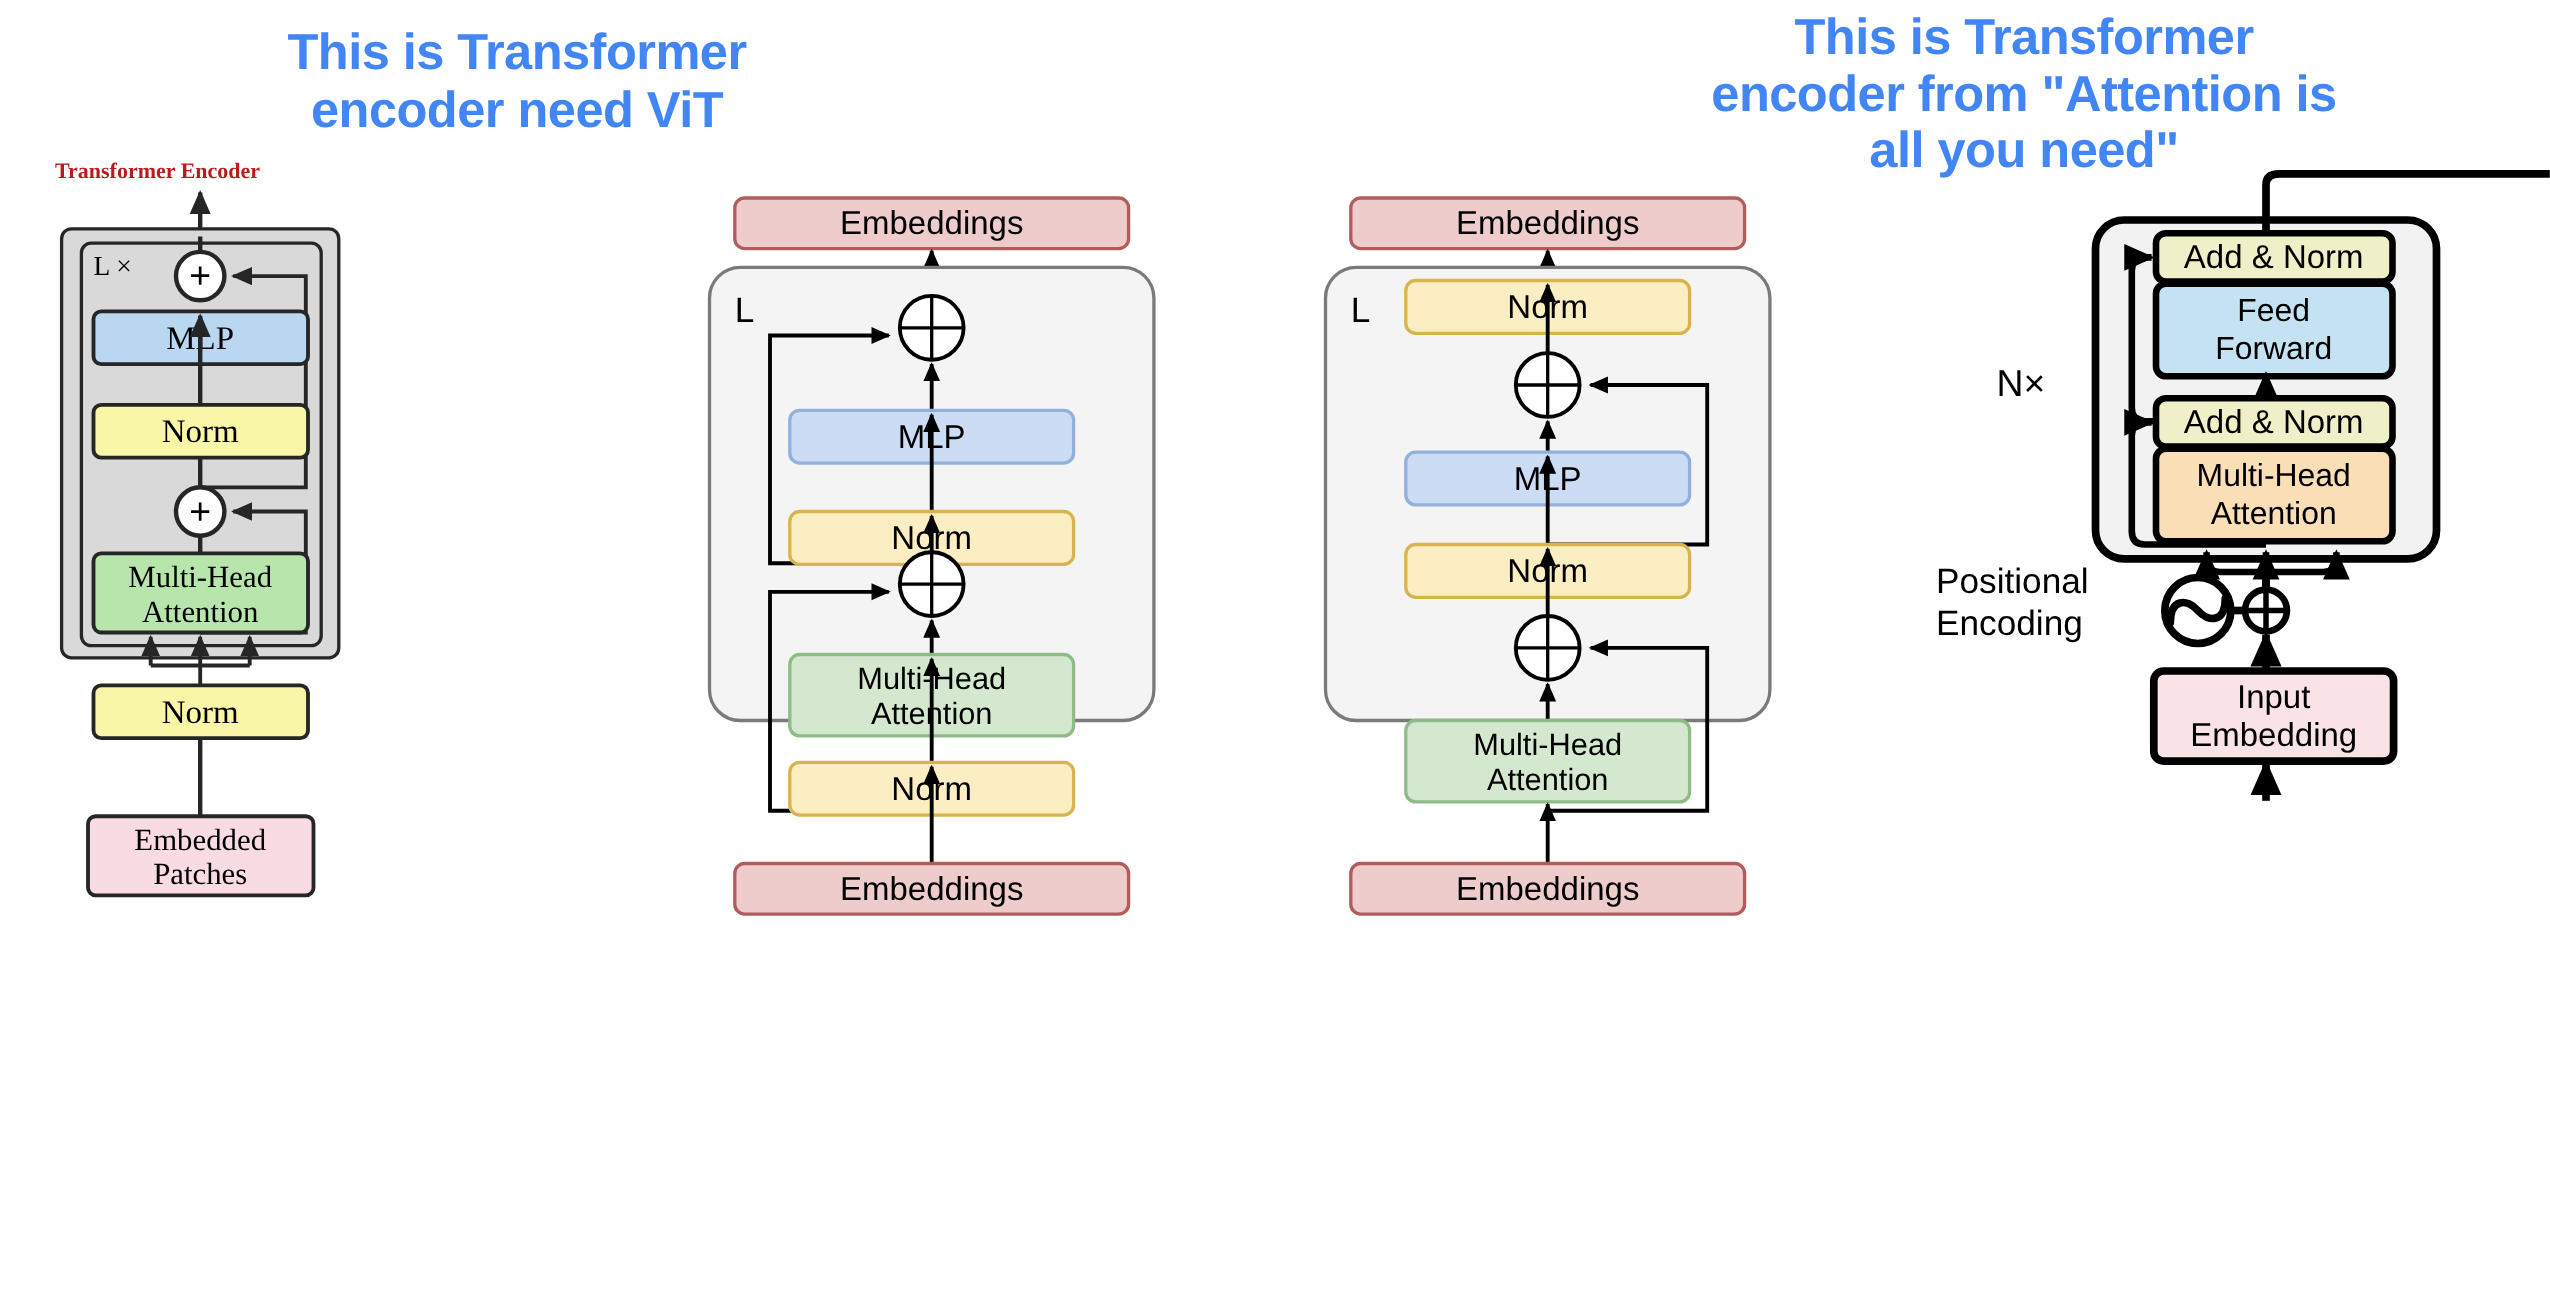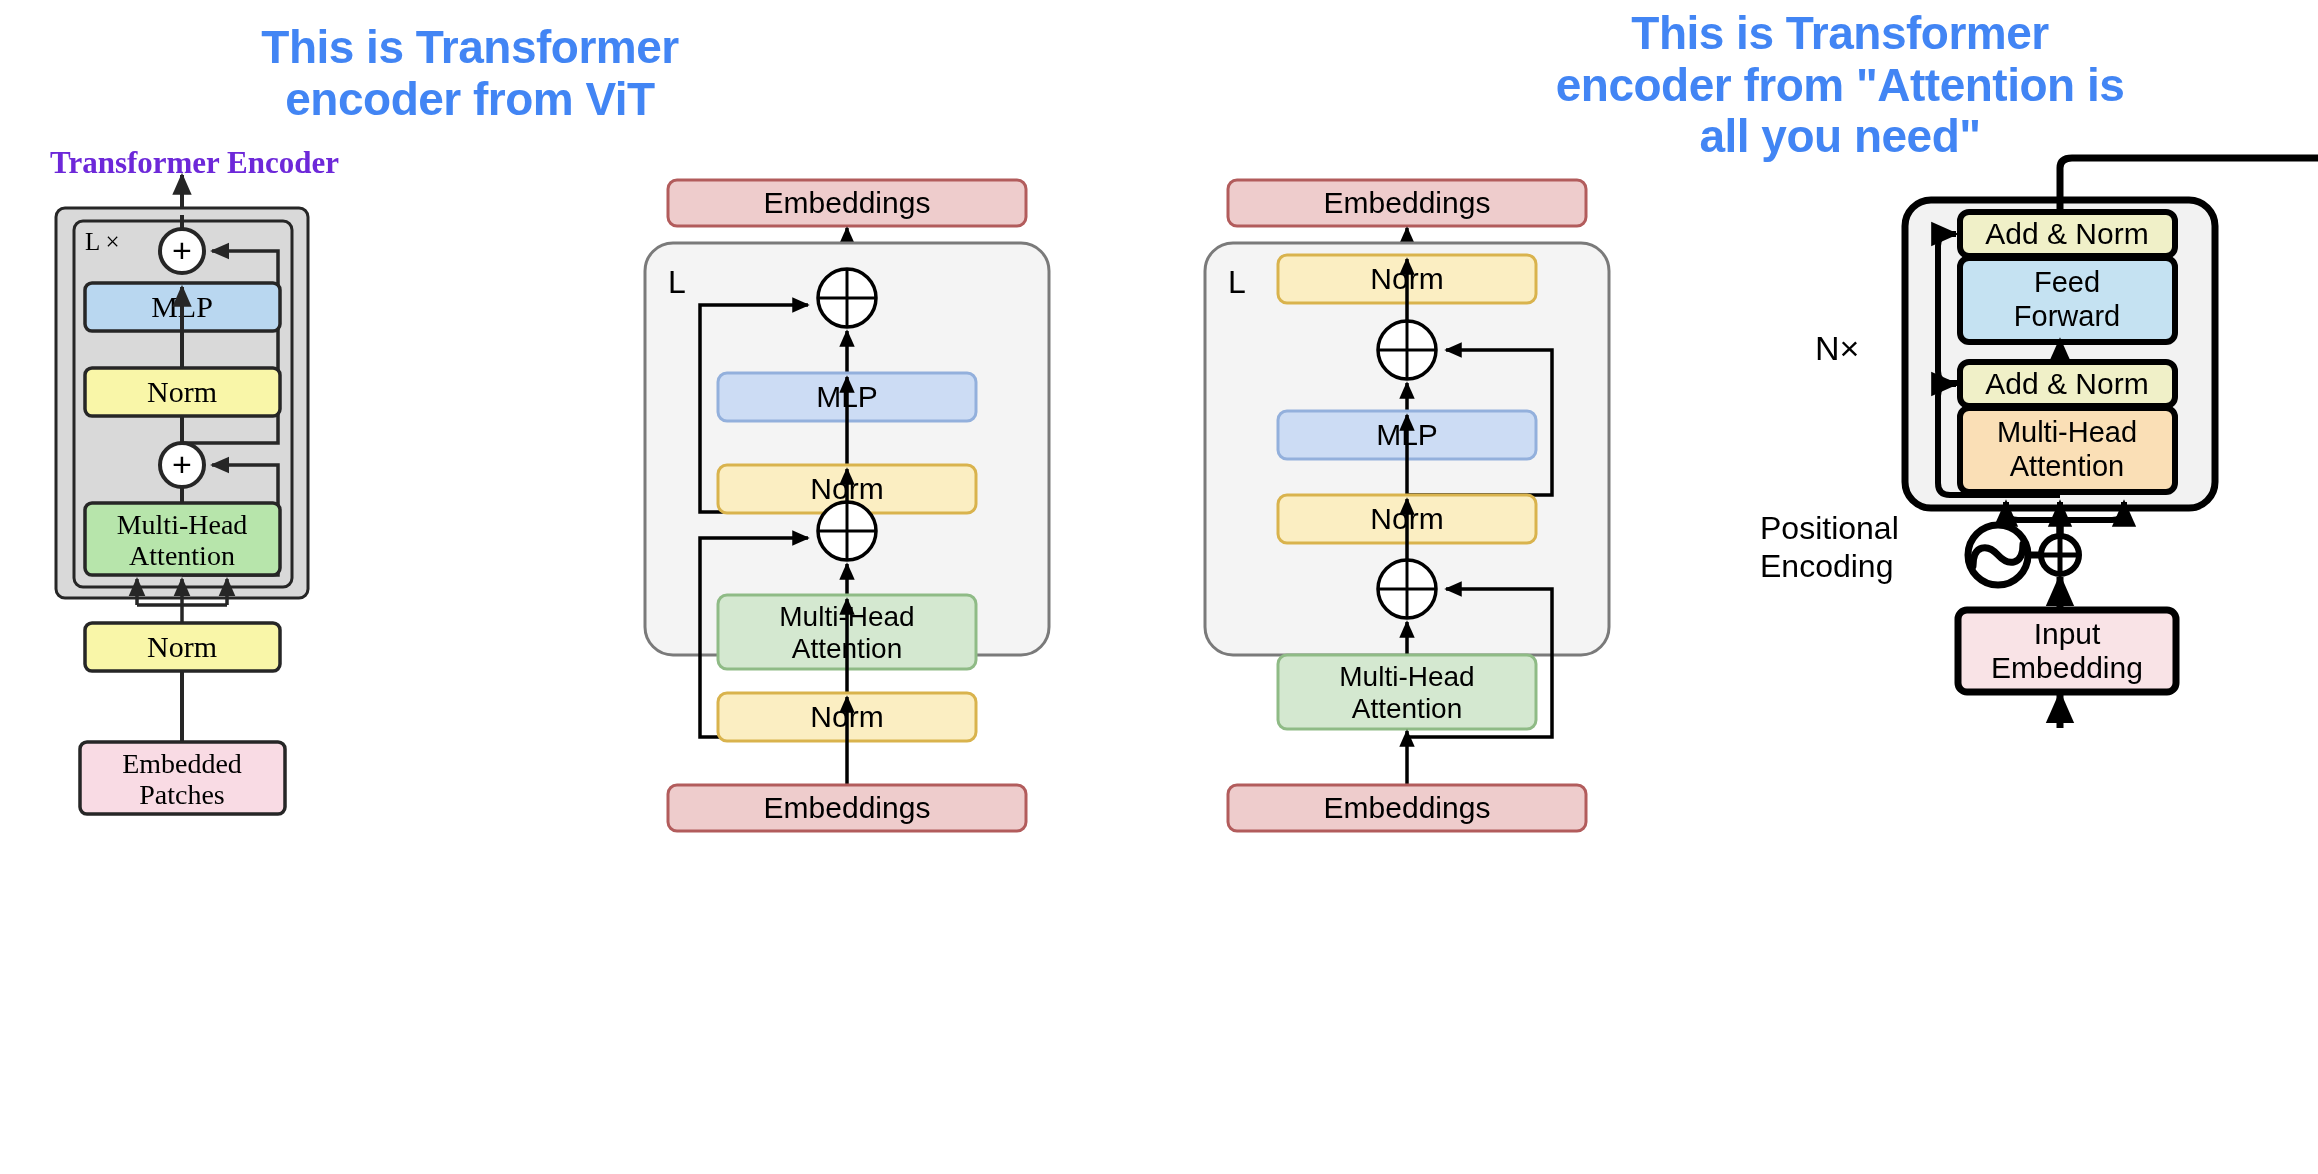--- a/index.html
+++ b/index.html
@@ -15,42 +15,42 @@
     text-align:center;
     line-height:1.12;
     letter-spacing:-0.5px;
   }
   #title-vit{left:210px;top:22px;width:520px;font-size:46px;}
   #title-attn{left:1490px;top:8px;width:700px;font-size:46px;}
 
   .vit-heading{
     position:absolute;left:50px;top:145px;width:400px;
     font-family:"Liberation Serif",serif;
-    font-weight:bold;font-size:31px;color:#6d28d9;
+    font-weight:bold;font-size:20px;color:#b91c1c;
     text-align:left;
   }
 
   svg{display:block;overflow:visible;}
   .svgwrap{position:absolute;}
   #diagram-vit{left:30px;top:175px;}
   #diagram-prenorm{left:620px;top:165px;}
   #diagram-postnorm{left:1180px;top:165px;}
   #diagram-original{left:1760px;top:140px;}
 
   text{font-family:"Liberation Sans",sans-serif;fill:#000;}
   text.serif{font-family:"Liberation Serif",serif;}
 </style>
 </head>
 <body>
 
 <div class="stage">
 
   <div class="title" id="title-vit">
     <div>This is Transformer</div>
-    <div>encoder from ViT</div>
+    <div>encoder need ViT</div>
   </div>
 
   <div class="title" id="title-attn">
     <div>This is Transformer</div>
     <div>encoder from "Attention is</div>
     <div>all you need"</div>
   </div>
 
   <div class="vit-heading">Transformer Encoder</div>
 

